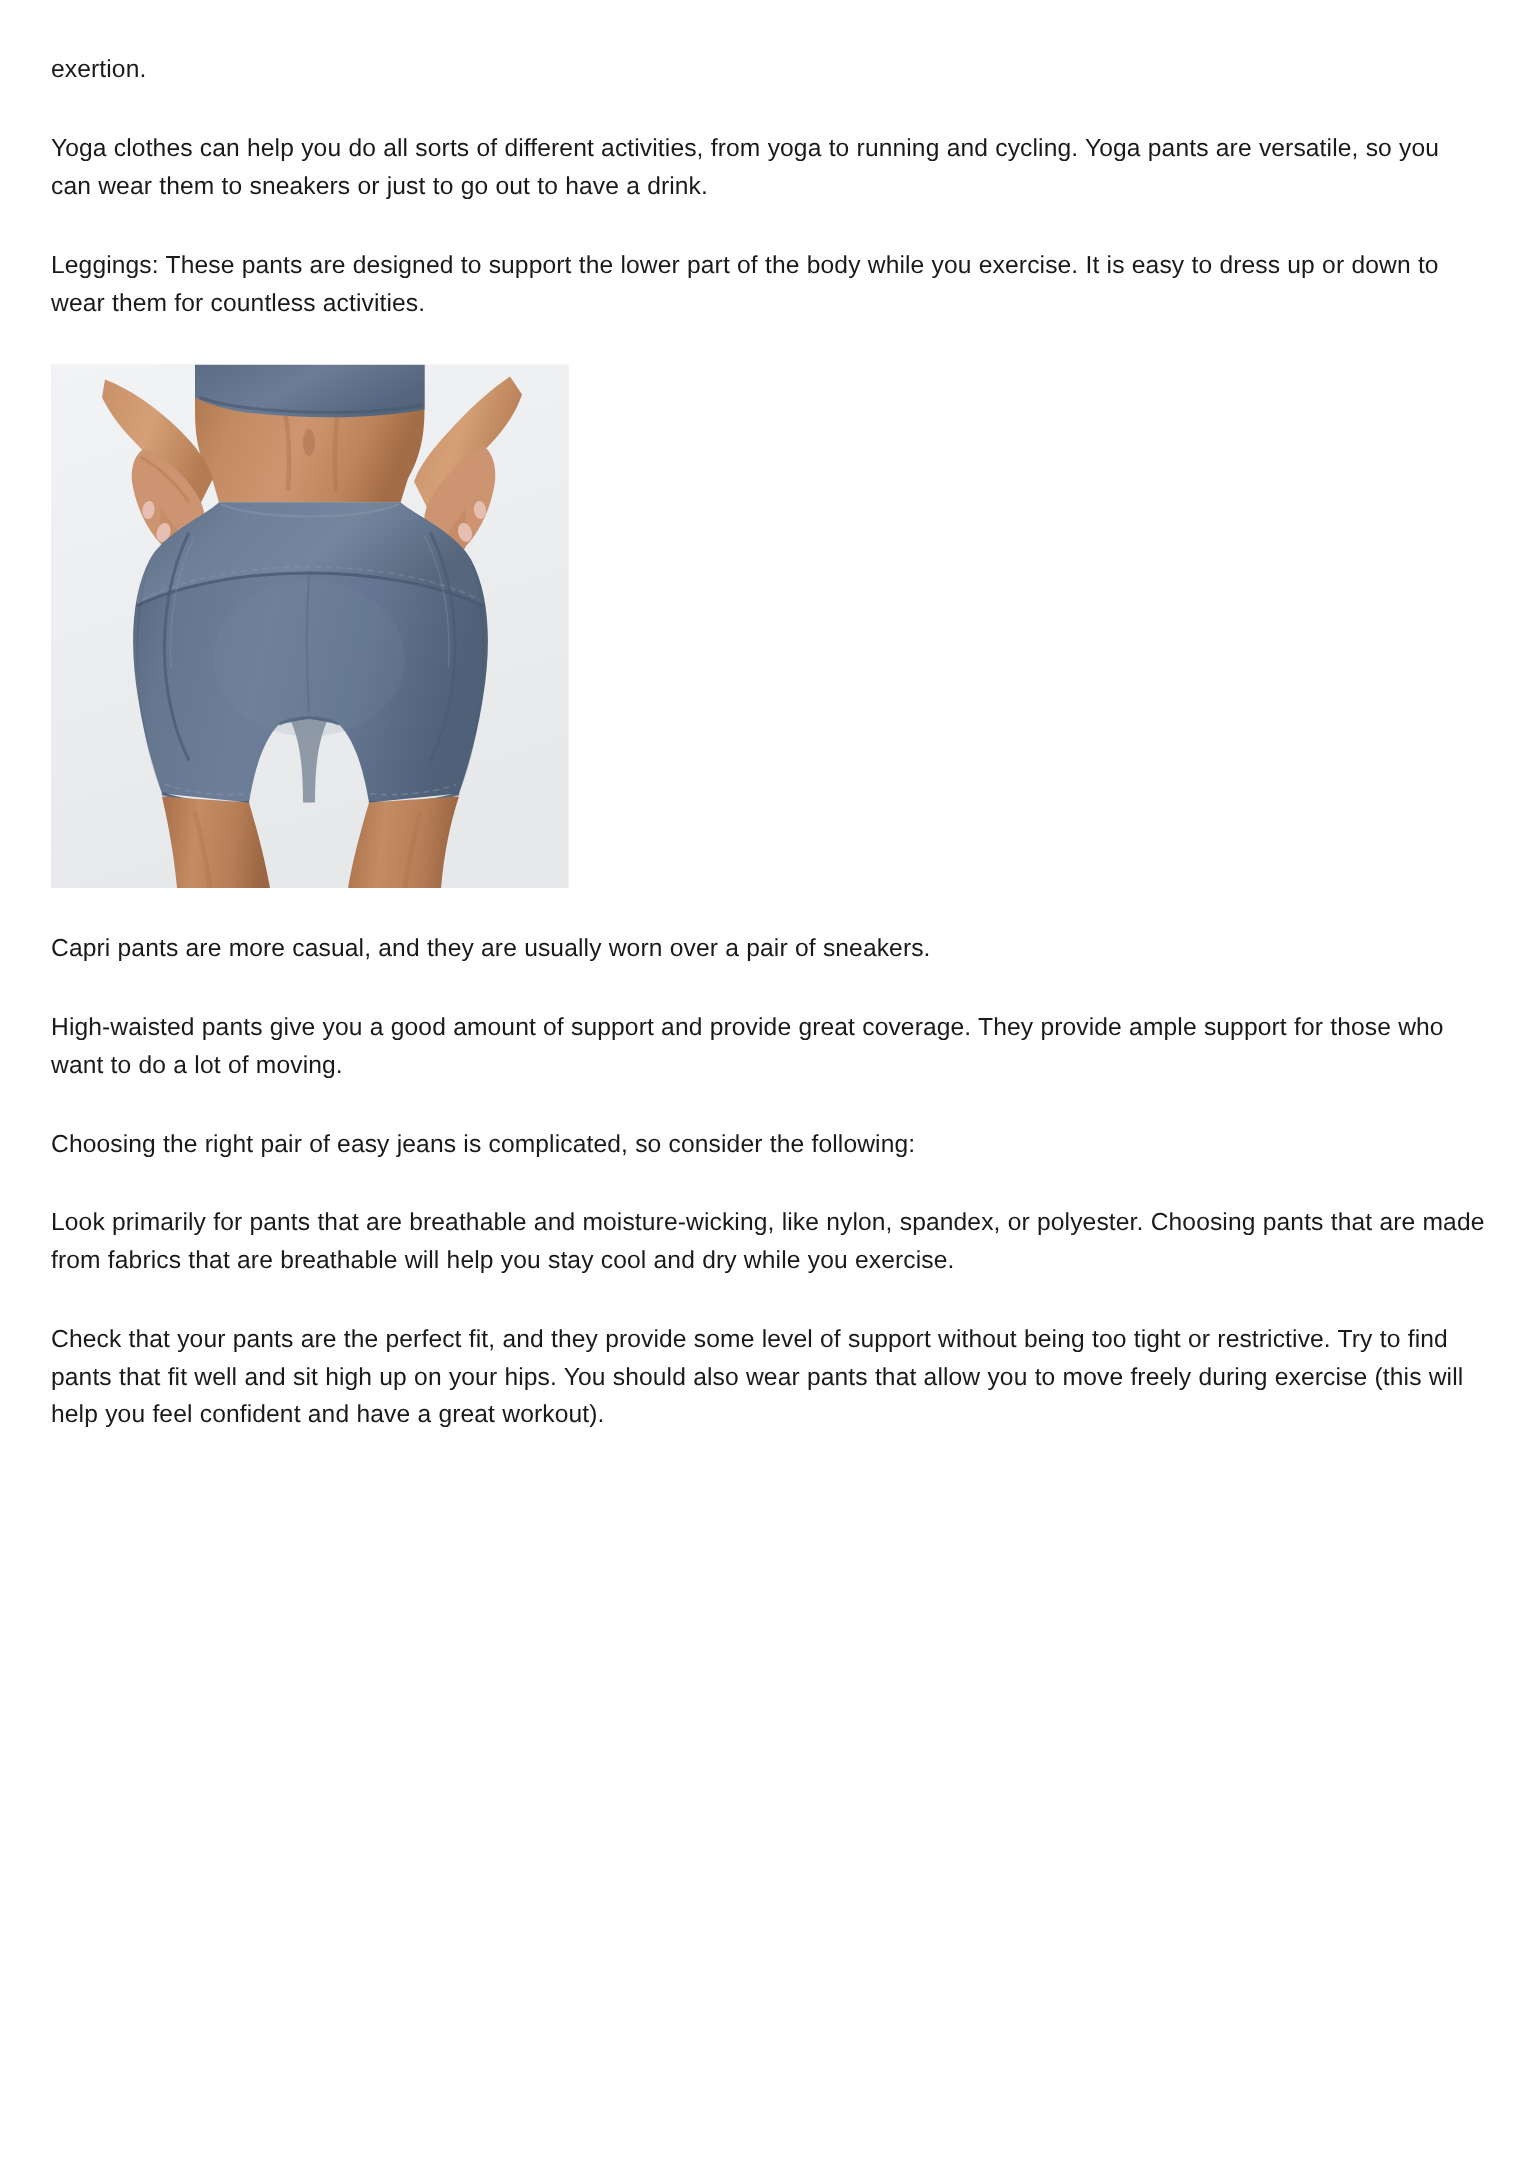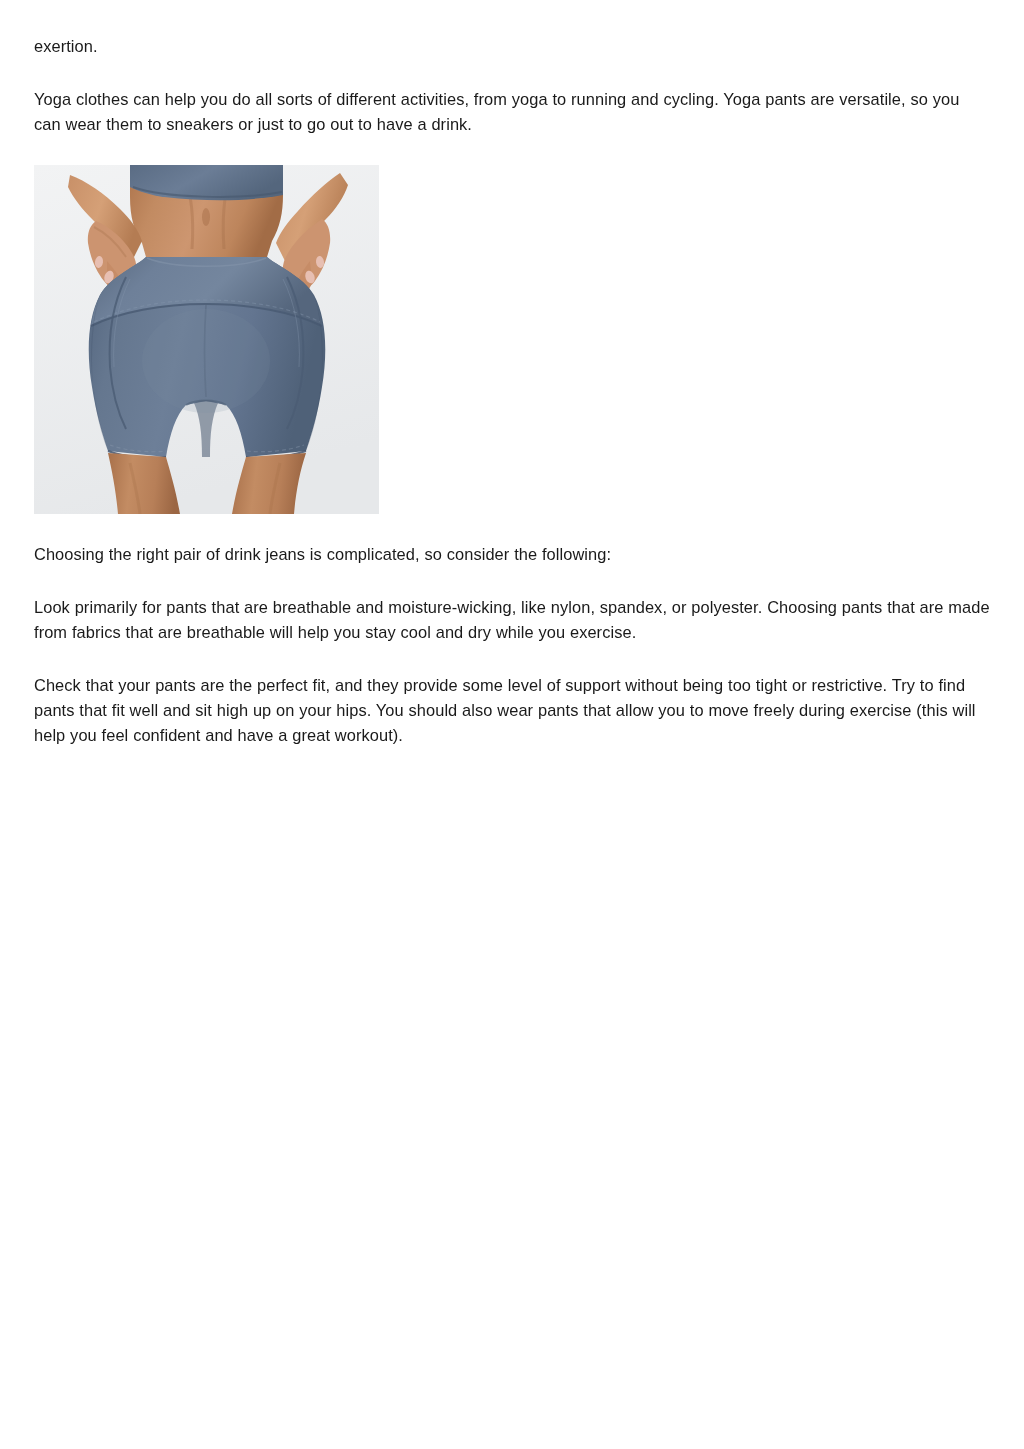--- a/index.html
+++ b/index.html
@@ -60,20 +60,21 @@
   }
 </style>
 </head>
 <body>
 
 <div class="page">
   <div class="article-body">
 
     <p class="para">exertion.</p>
     <p class="para">Yoga clothes can help you do all sorts of different activities, from yoga to running and cycling. Yoga pants are versatile, so you can wear them to sneakers or just to go out to have a drink.</p>
+    <p class="para">Leggings: These pants are designed to support the lower part of the body while you exercise. It is easy to dress up or down to wear them for countless activities.</p>
 
     <div class="figure-block">
       <div class="photo">
         <svg viewBox="0 0 345 349" xmlns="http://www.w3.org/2000/svg" aria-hidden="true">
           <defs>
             <linearGradient id="bg" x1="0" y1="0" x2="0.3" y2="1">
               <stop offset="0" stop-color="#f2f3f4"></stop>
               <stop offset="1" stop-color="#e6e8ea"></stop>
             </linearGradient>
             <linearGradient id="shortsG" x1="0" y1="0" x2="1" y2="0.2">
@@ -174,19 +175,21 @@
           <path d="M96,298 C100,316 104,332 106,349" stroke="#a76f49" stroke-width="3" fill="none" opacity="0.3"></path>
           <path d="M246,298 C242,316 238,332 236,349" stroke="#a76f49" stroke-width="3" fill="none" opacity="0.3"></path>
 
           <path d="M66,130 C58,152 54,190 60,226 C63,248 68,268 74,286 C64,262 58,230 58,196 C58,168 61,146 66,130 Z" fill="#3f5067" opacity="0.25"></path>
           <path d="M280,130 C288,152 292,190 286,226 C283,248 278,268 272,286 C282,262 288,230 288,196 C288,168 285,146 280,130 Z" fill="#3f5067" opacity="0.25"></path>
           <ellipse cx="172" cy="196" rx="64" ry="52" fill="#7b8da4" opacity="0.16"></ellipse>
         </svg>
       </div>
     </div>
 
-    <p class="para">Choosing the right pair of drink jeans is complicated, so consider the following:</p>
+    <p class="para">Capri pants are more casual, and they are usually worn over a pair of sneakers.</p>
+    <p class="para">High-waisted pants give you a good amount of support and provide great coverage. They provide ample support for those who want to do a lot of moving.</p>
+    <p class="para">Choosing the right pair of easy jeans is complicated, so consider the following:</p>
     <p class="para">Look primarily for pants that are breathable and moisture-wicking, like nylon, spandex, or polyester. Choosing pants that are made from fabrics that are breathable will help you stay cool and dry while you exercise.</p>
     <p class="para">Check that your pants are the perfect fit, and they provide some level of support without being too tight or restrictive. Try to find pants that fit well and sit high up on your hips. You should also wear pants that allow you to move freely during exercise (this will help you feel confident and have a great workout).</p>
 
     <div class="spacer-tail"></div>
   </div>
 </div>
 
 </body></html>

